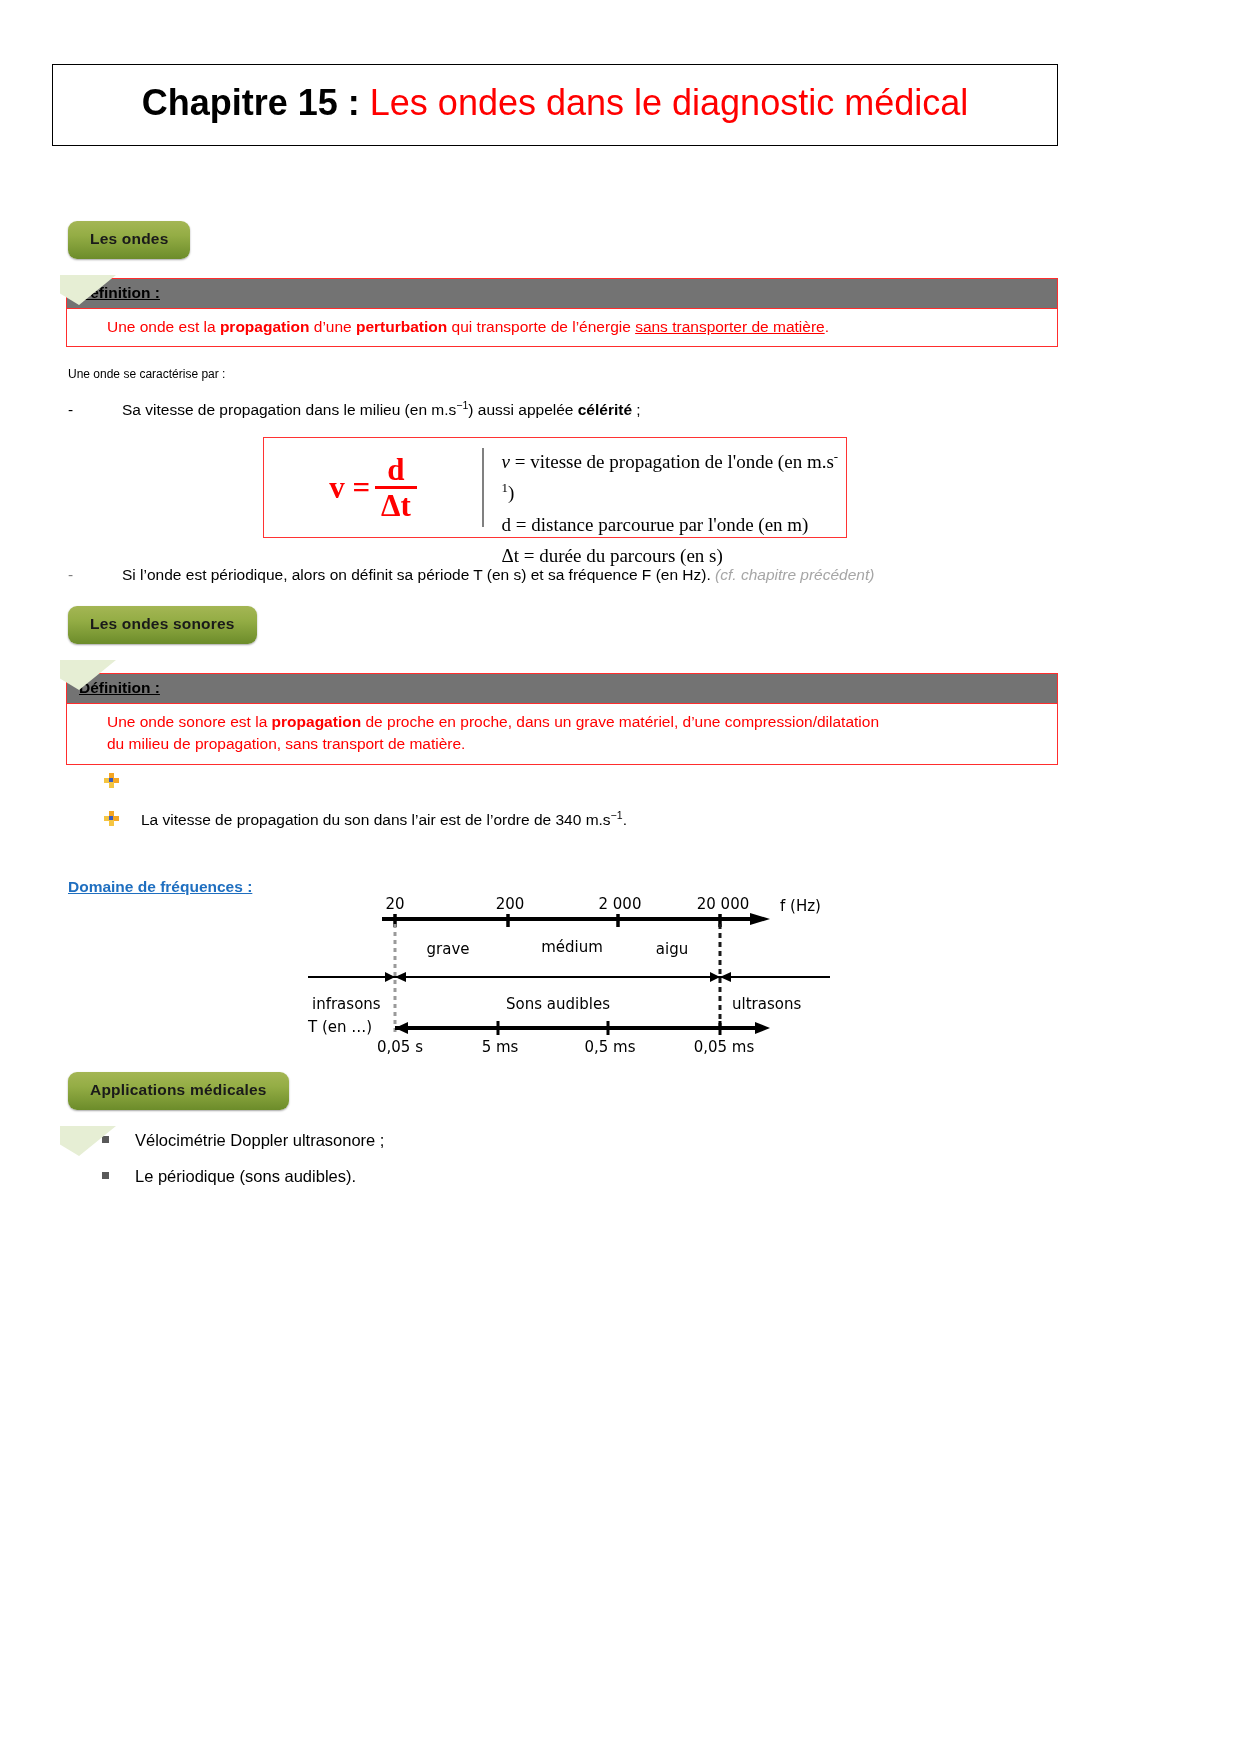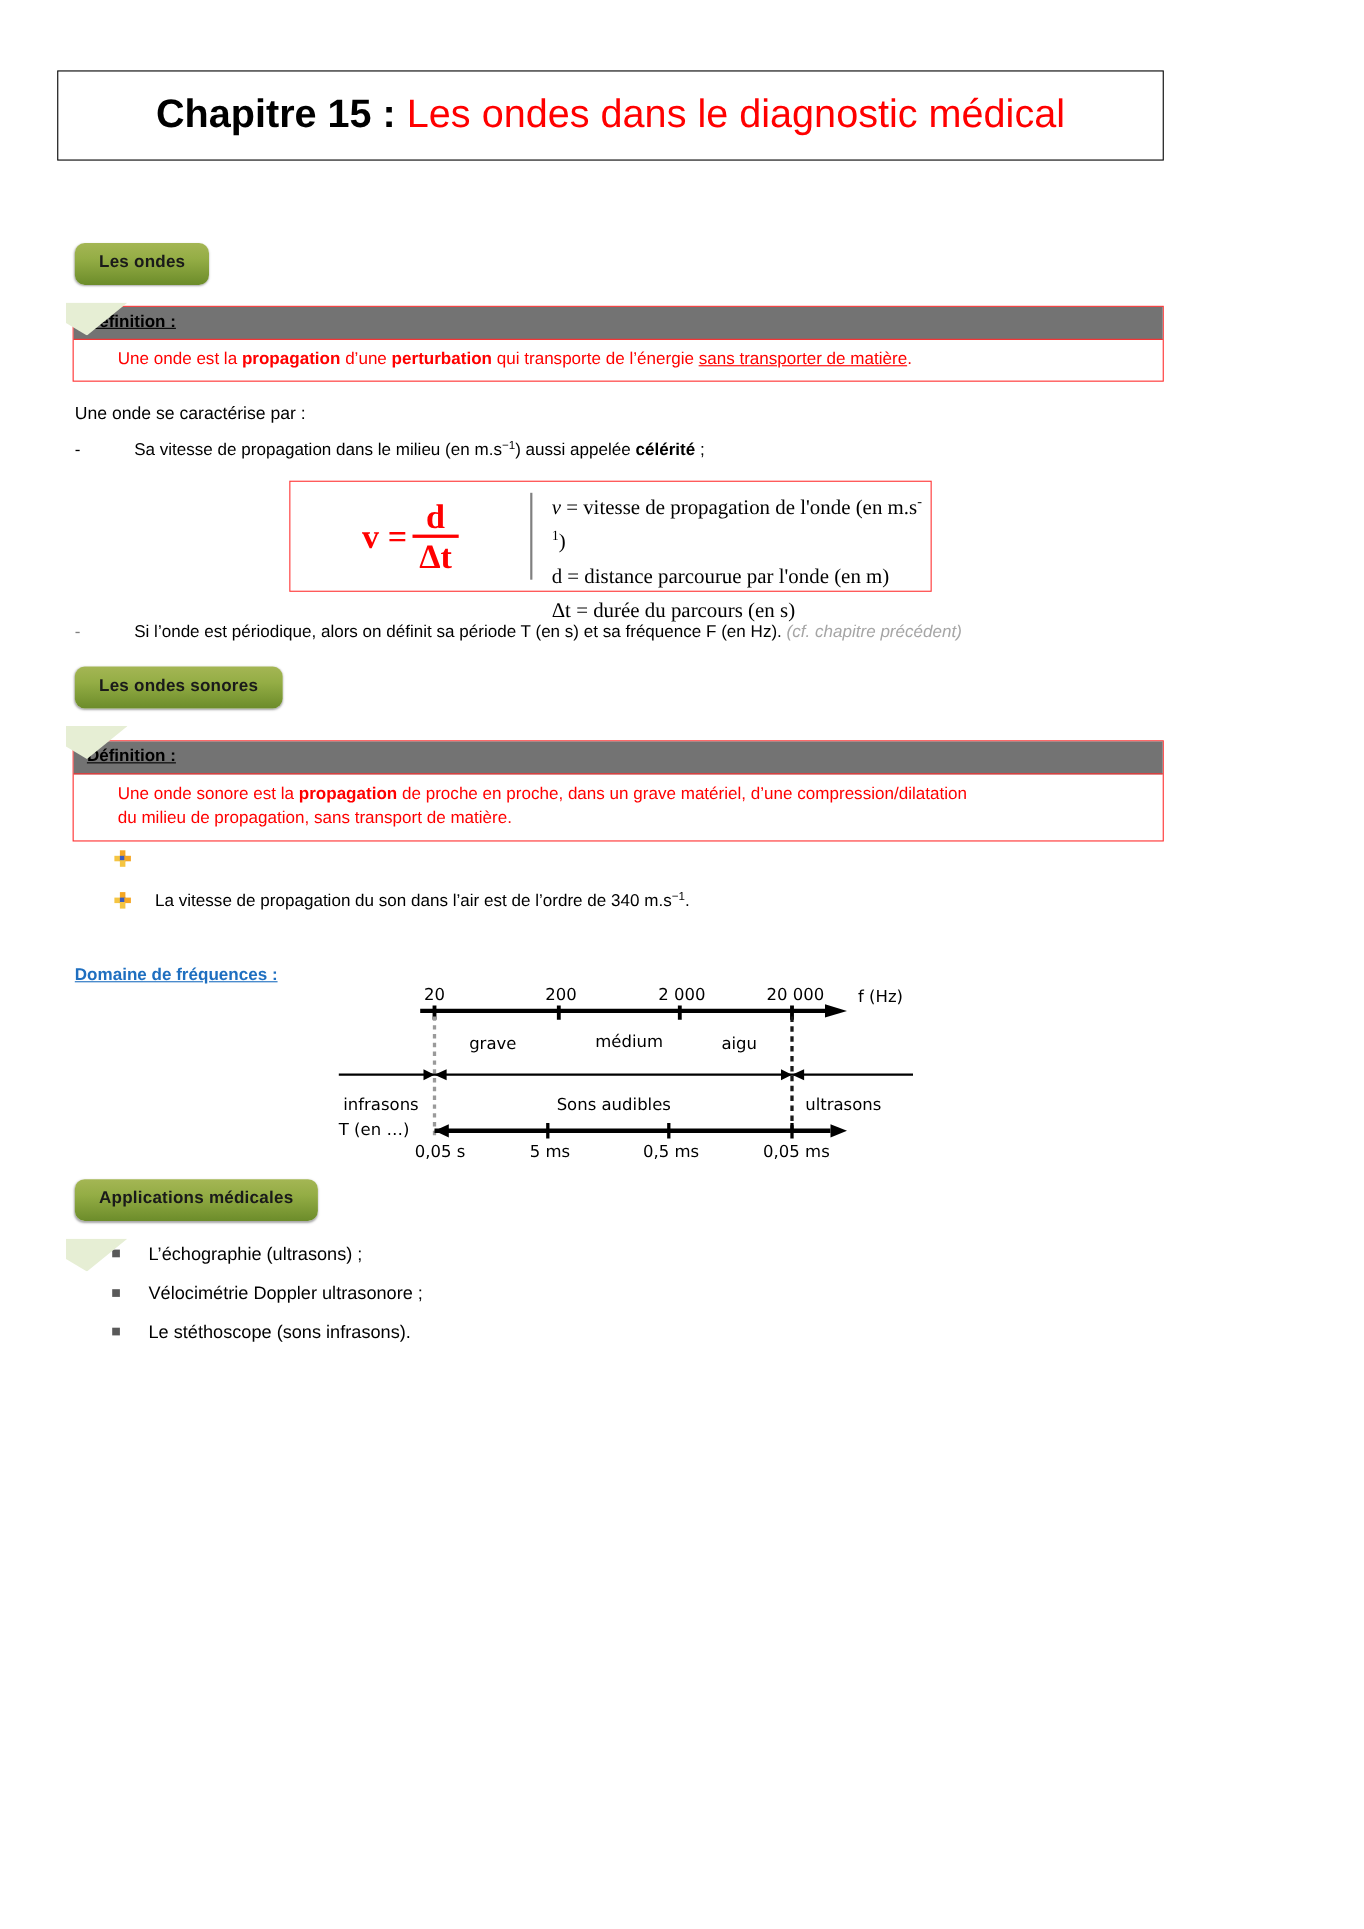--- a/index.html
+++ b/index.html
@@ -96,21 +96,21 @@
     font-size: 15.5px;
     line-height: 1.45;
     padding: 7px 14px 8px 40px;
   }
   .def-body b { font-weight: bold; }
   .u { text-decoration: underline; }
 
   
   .para {
     position: absolute;
-    font-size: 16px;
+    font-size: 12px;
     line-height: 1.5;
     color: #000000;
   }
   .dashitem {
     position: absolute;
     font-size: 15.5px;
     line-height: 1.5;
     display: flex;
   }
   .dashitem .mark {
@@ -369,25 +369,21 @@
   </div>
 
   <div class="tab-wrap" style="left:68px; top:1072px;">
     <div class="tab">Applications médicales</div>
     <div class="tab-flag"></div>
   </div>
 
   <div class="sqlist" style="left:102px; top:1128px; width:900px;">
     <div class="sqitem">
       <span class="sq"></span>
-      <span>L’échographie (ultrasons) ;</span>
+      <span>Vélocimétrie Doppler ultrasonore ;</span>
     </div>
     <div class="sqitem">
       <span class="sq"></span>
-      <span>Vélocimétrie Doppler ultrasonore ;</span>
-    </div>
-    <div class="sqitem">
-      <span class="sq"></span>
-      <span>Le stéthoscope (sons infrasons).</span>
+      <span>Le périodique (sons audibles).</span>
     </div>
   </div>
 
 </div>
 
 </body></html>

